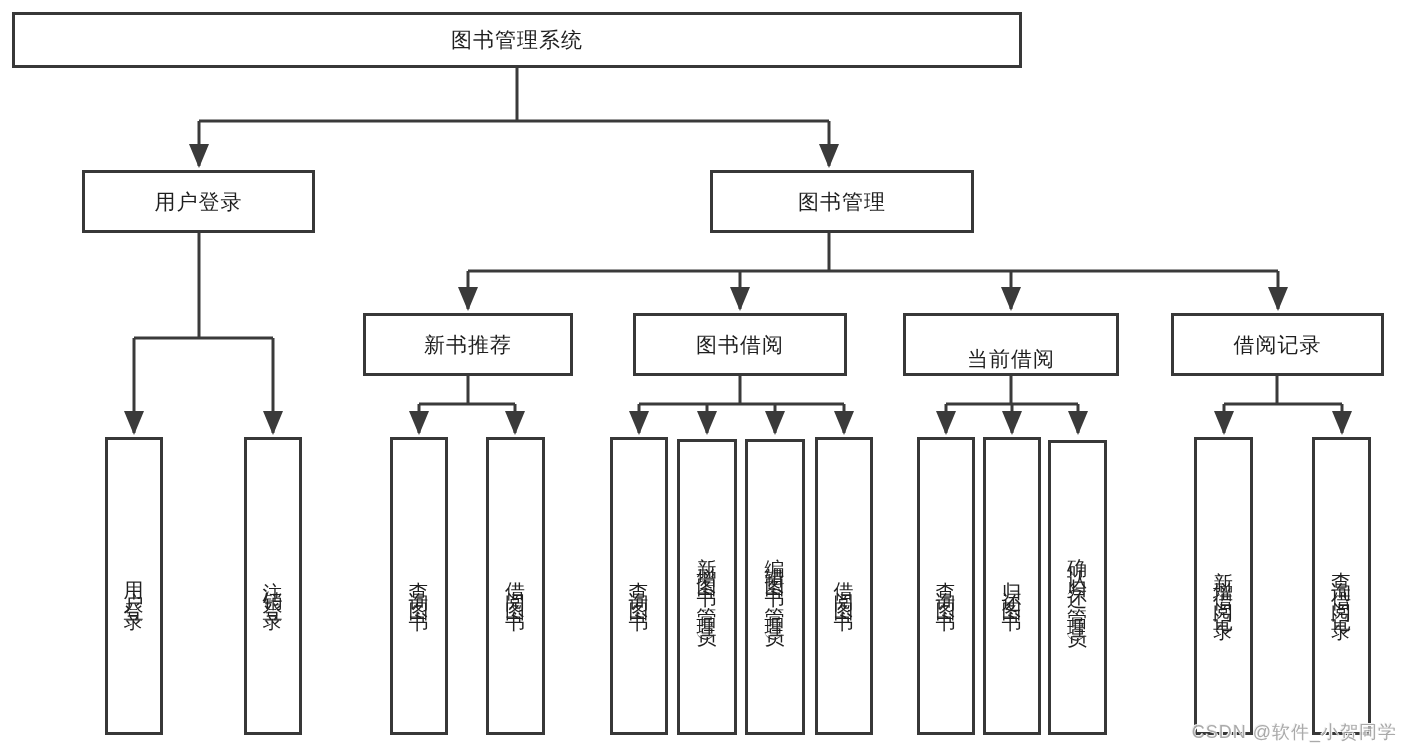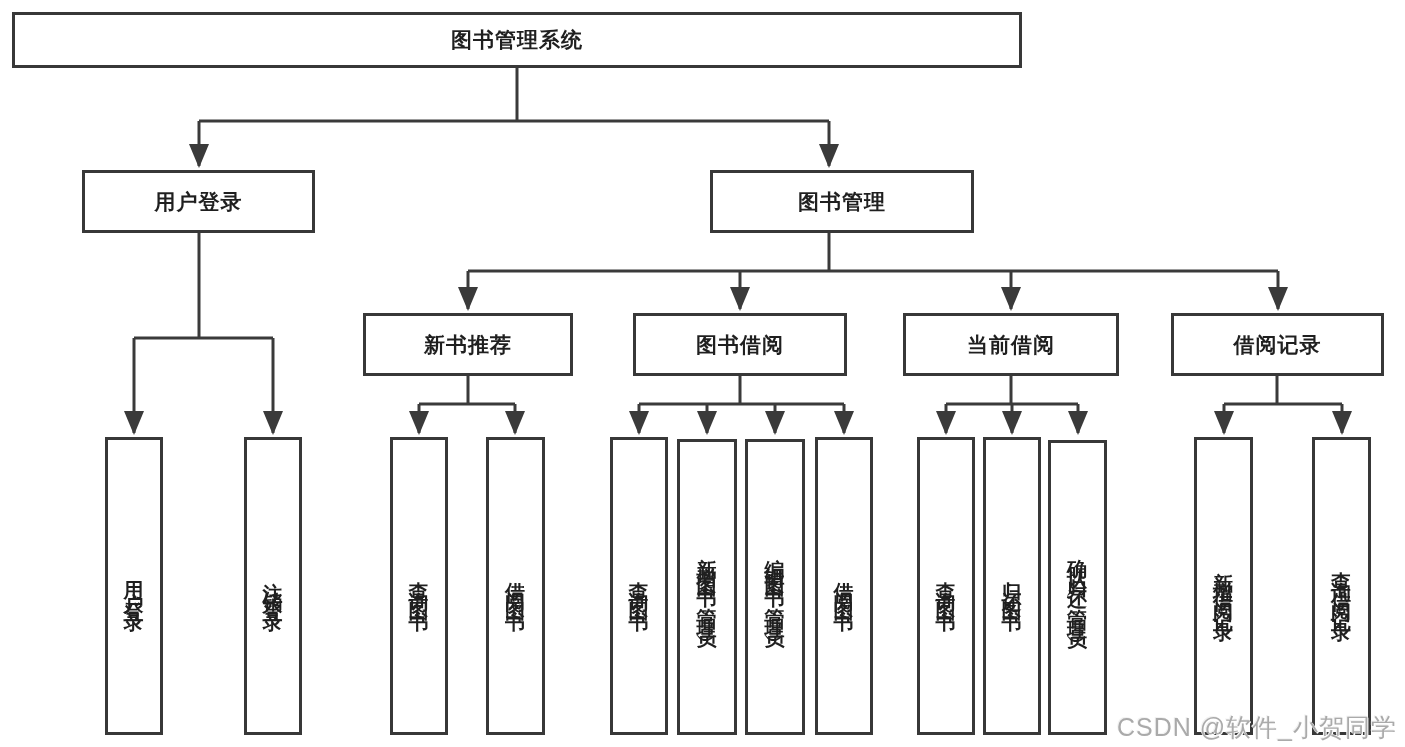--- a/index.html
+++ b/index.html
@@ -25,37 +25,36 @@
     box-sizing: border-box;
     border: 3px solid #383838;
     background: #ffffff;
     display: flex;
     align-items: center;
     justify-content: center;
     color: #1f1f1f;
     font-size: 21px;
     letter-spacing: 1px;
     z-index: 1;
-    font-weight: bold;
   }
   .node.leaf {
     font-size: 20px;
   }
   .node.leaf .vtext {
     writing-mode: vertical-rl;
     text-orientation: mixed;
     letter-spacing: 10px;
     line-height: 1;
     white-space: nowrap;
   }
   .watermark {
     position: absolute;
     right: 8px;
     bottom: 3px;
-    font-size: 25px;
+    font-size: 18px;
     color: #aaaaaa;
     text-shadow: 1px 1px 0 #ffffff, -1px -1px 0 #f2f2f2;
     z-index: 2;
     letter-spacing: 1px;
   }
 </style>
 </head>
 <body>
 
 <div class="canvas">
@@ -113,21 +112,21 @@
   <div class="node" style="left:710px; top:170px; width:264px; height:63px;">
     <span>图书管理</span>
   </div>
 
   <div class="node" style="left:363px; top:313px; width:210px; height:63px;">
     <span>新书推荐</span>
   </div>
   <div class="node" style="left:633px; top:313px; width:214px; height:63px;justify-content:center;">
     <span>图书借阅</span>
   </div>
-  <div class="node" style="left:903px; top:313px; width:216px; height:63px;">
+  <div class="node" style="left:903px; top:313px; width:216px; height:63px;align-items:flex-end;">
     <span>当前借阅</span>
   </div>
   <div class="node" style="left:1171px; top:313px; width:213px; height:63px;">
     <span>借阅记录</span>
   </div>
 
   <div class="node leaf" style="left:105px; top:437px; width:58px; height:298px;">
     <span class="vtext">用户登录</span>
   </div>
   <div class="node leaf" style="left:244px; top:437px; width:58px; height:298px;">

